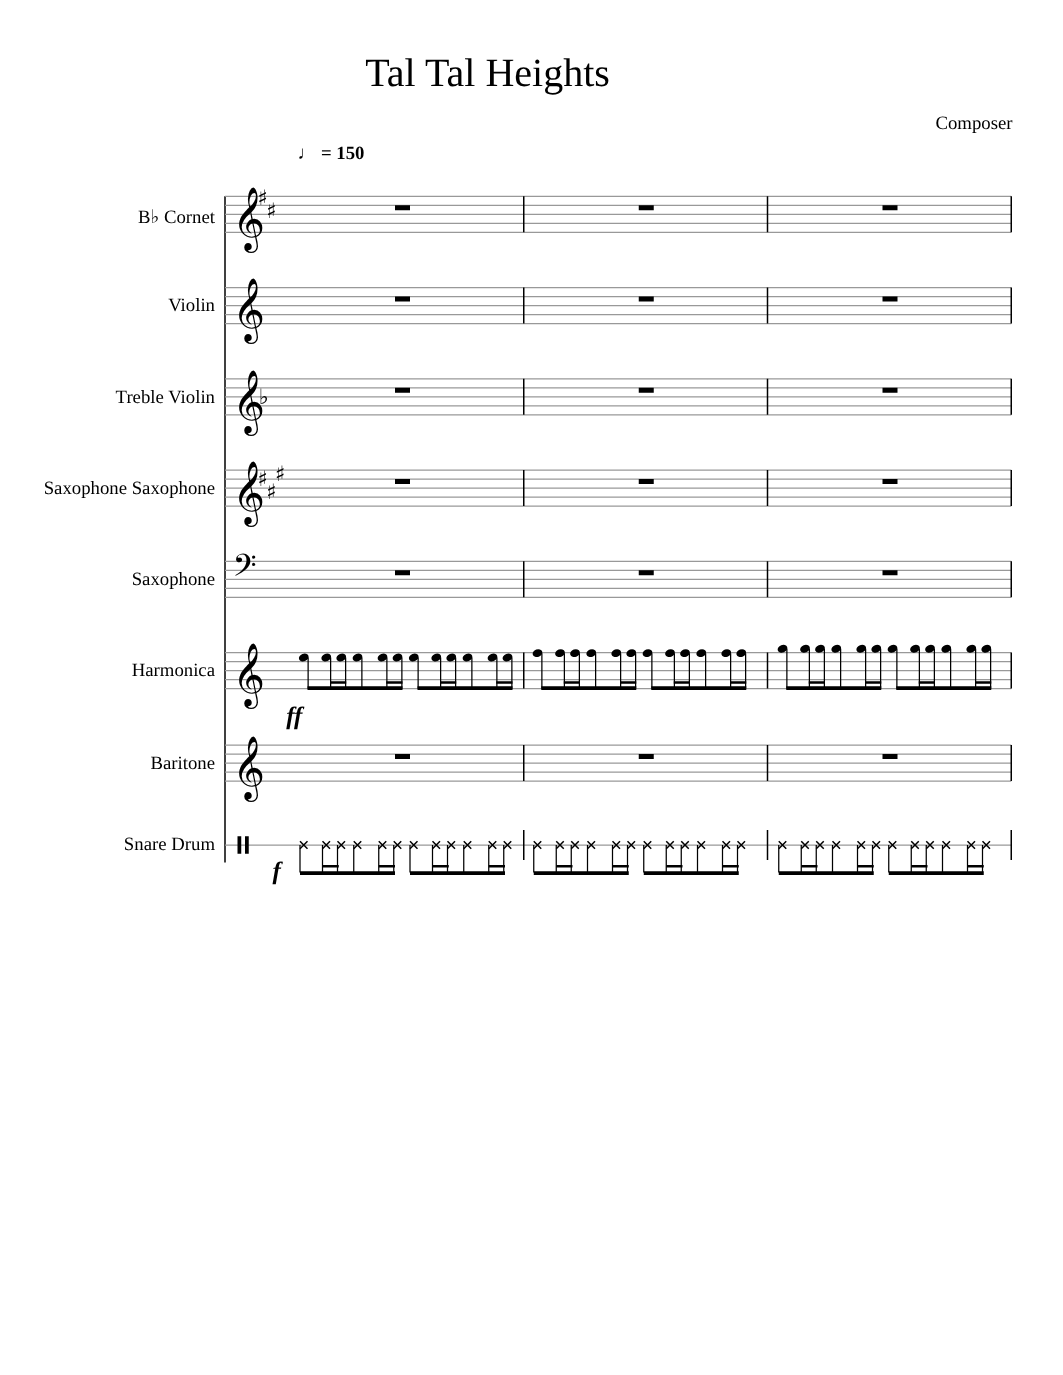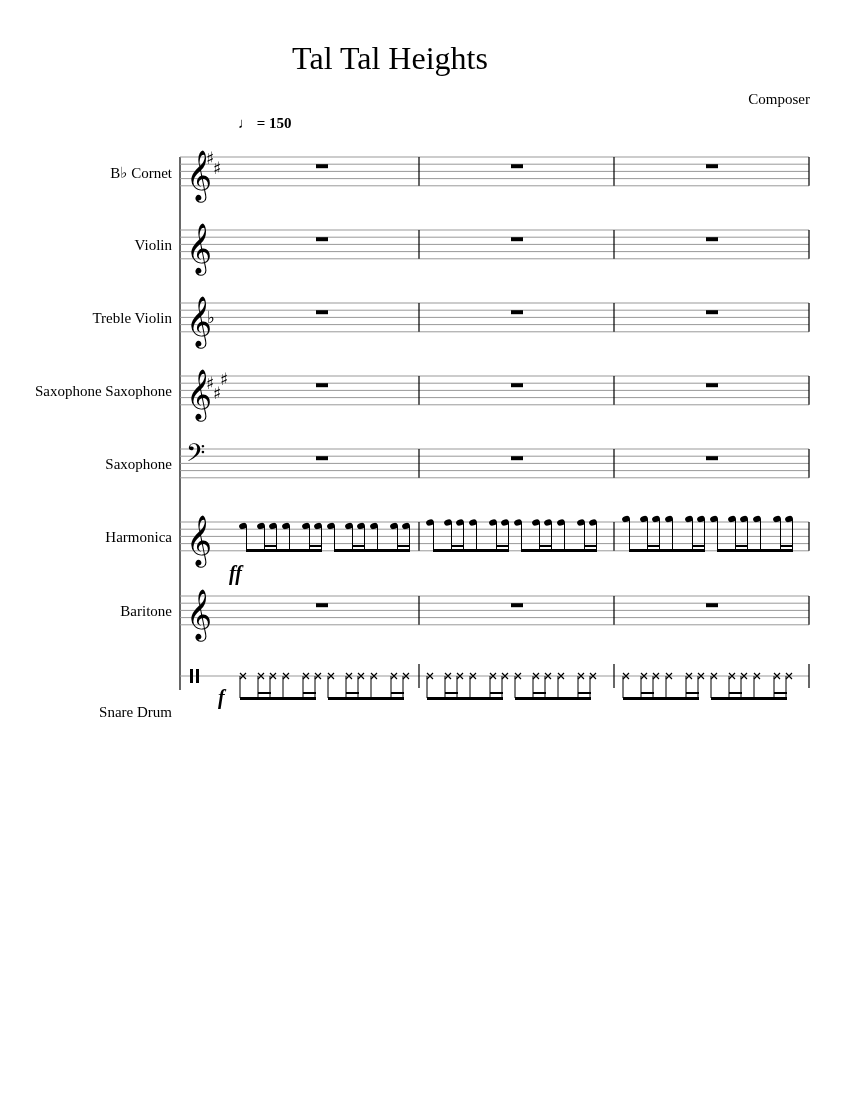--- a/index.html
+++ b/index.html
@@ -19,21 +19,21 @@
 <div id="composer" class="abs">Composer</div>
 <div id="tempo" class="abs">♩ = 150</div>
 
 <div class="inst" style="top:164px">B♭ Cornet</div>
 <div class="inst" style="top:237px">Violin</div>
 <div class="inst" style="top:310px">Treble Violin</div>
 <div class="inst" style="top:383px">Saxophone Saxophone</div>
 <div class="inst" style="top:456px">Saxophone</div>
 <div class="inst" style="top:529px">Harmonica</div>
 <div class="inst" style="top:603px">Baritone</div>
-<div class="inst" style="top:704px">Snare Drum</div>
+<div class="inst" style="top:668px">Snare Drum</div>
 
 <div class="dyn" style="left:229px;top:562px">ff</div>
 <div class="dyn" style="left:218px;top:686px">f</div>
 
 <svg id="score" width="850" height="1100">
     <line x1="180" y1="157" x2="180" y2="690" stroke="#000" stroke-width="1.2"></line>
     <line x1="180" y1="157" x2="809" y2="157" stroke="#999" stroke-width="1"></line>
     <line x1="180" y1="164.2" x2="809" y2="164.2" stroke="#999" stroke-width="1"></line>
     <line x1="180" y1="171.4" x2="809" y2="171.4" stroke="#999" stroke-width="1"></line>
     <line x1="180" y1="178.6" x2="809" y2="178.6" stroke="#999" stroke-width="1"></line>

